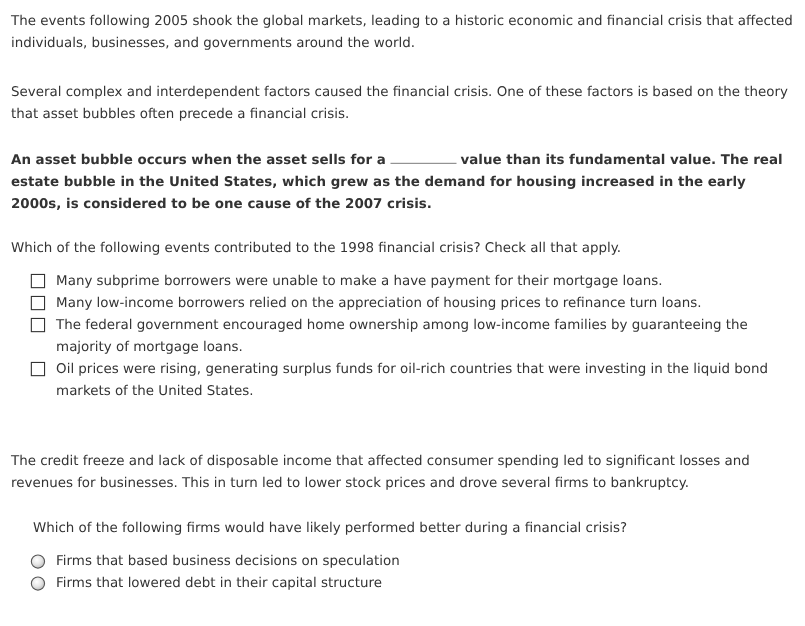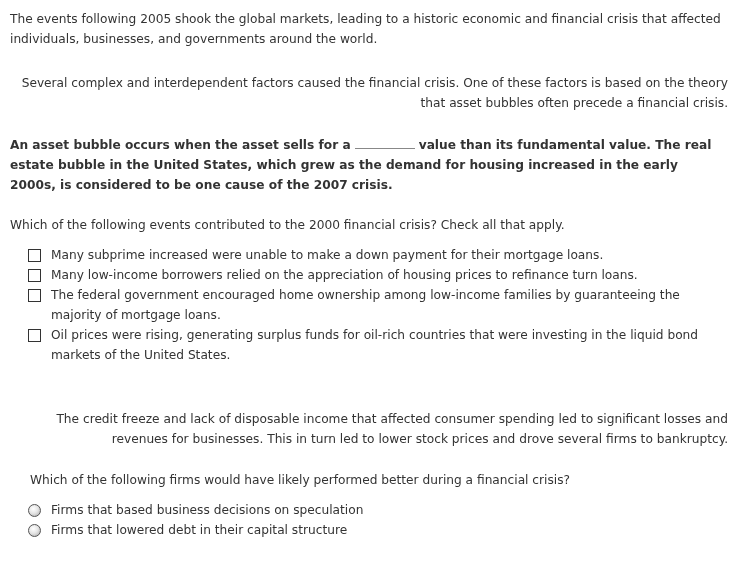--- a/index.html
+++ b/index.html
@@ -25,44 +25,44 @@
       width: 11px; height: 11px; border-radius: 50%;
       border: 1px solid #555555;
       background: radial-gradient(circle at 40% 35%, #ffffff 0%, #e6e6e6 45%, #a8a8a8 100%);
     }
     .opt .lbl { position: absolute; left: 23px; width: 660px; }
   </style>
 </head>
 <body>
 
 <p class="p" style="top:9px;">The events following 2005 shook the global markets, leading to a historic economic and financial crisis that affected individuals, businesses, and governments around the world.</p>
-<p class="p" style="top:73px;text-align:right;">Several complex and interdependent factors caused the financial crisis. One of these factors is based on the theory that asset bubbles often precede a financial crisis.</p>
+<p class="p" style="top:73px;">Several complex and interdependent factors caused the financial crisis. One of these factors is based on the theory that asset bubbles often precede a financial crisis.</p>
 
 <p class="p" style="top:134px;font-weight:bold;"><span>An asset bubble occurs when the asset sells for a</span><span class="blank"></span><span>value than its fundamental value. The real estate bubble in the United States, which grew as the demand for housing increased in the early 2000s, is considered to be one cause of the 2007 crisis.</span></p>
 
-<p class="p" style="top:215px;">Which of the following events contributed to the 2000 financial crisis? Check all that apply.</p>
+<p class="p" style="top:215px;">Which of the following events contributed to the 1998 financial crisis? Check all that apply.</p>
 
 <div class="opt" style="top:245px;">
   <span class="box"></span>
-  <span class="lbl">Many subprime increased were unable to make a down payment for their mortgage loans.</span>
+  <span class="lbl">Many subprime borrowers were unable to make a have payment for their mortgage loans.</span>
 </div>
 <div class="opt" style="top:265px;">
   <span class="box"></span>
   <span class="lbl">Many low-income borrowers relied on the appreciation of housing prices to refinance turn loans.</span>
 </div>
 <div class="opt" style="top:285px;">
   <span class="box"></span>
   <span class="lbl">The federal government encouraged home ownership among low-income families by guaranteeing the majority of mortgage loans.</span>
 </div>
 <div class="opt" style="top:325px;">
   <span class="box"></span>
   <span class="lbl">Oil prices were rising, generating surplus funds for oil-rich countries that were investing in the liquid bond markets of the United States.</span>
 </div>
 
-<p class="p" style="top:409px;text-align:right;">The credit freeze and lack of disposable income that affected consumer spending led to significant losses and revenues for businesses. This in turn led to lower stock prices and drove several firms to bankruptcy.</p>
+<p class="p" style="top:409px;">The credit freeze and lack of disposable income that affected consumer spending led to significant losses and revenues for businesses. This in turn led to lower stock prices and drove several firms to bankruptcy.</p>
 
 <p class="p" style="top:470px;margin-left:20px;">Which of the following firms would have likely performed better during a financial crisis?</p>
 
 <div class="opt" style="top:500px;">
   <span class="radio"></span>
   <span class="lbl">Firms that based business decisions on speculation</span>
 </div>
 <div class="opt" style="top:520px;">
   <span class="radio"></span>
   <span class="lbl">Firms that lowered debt in their capital structure</span>

